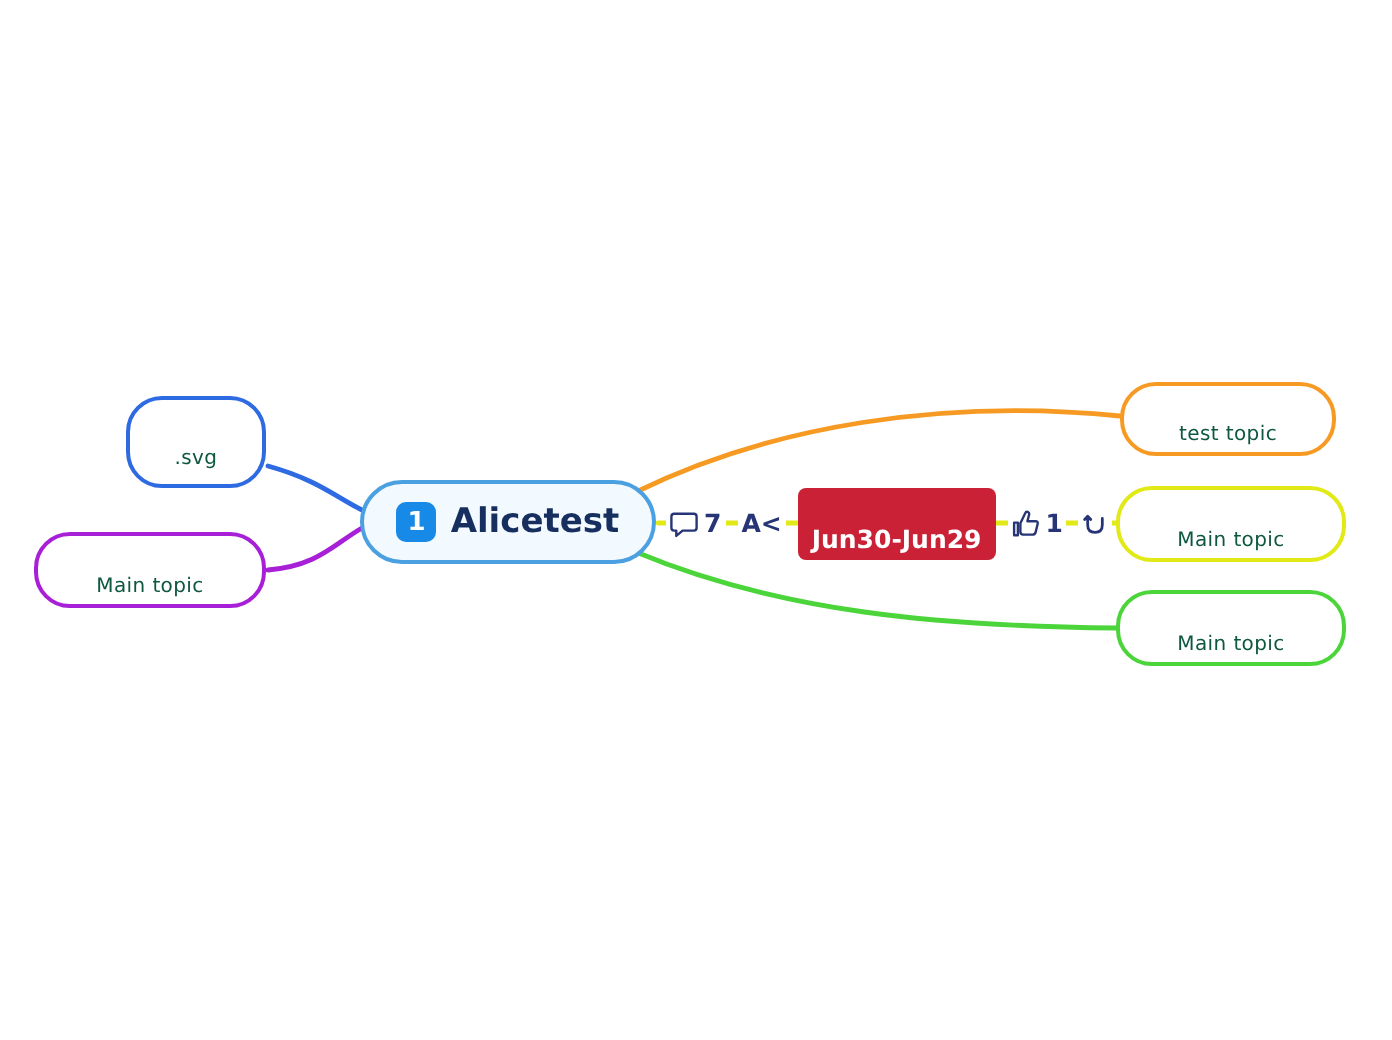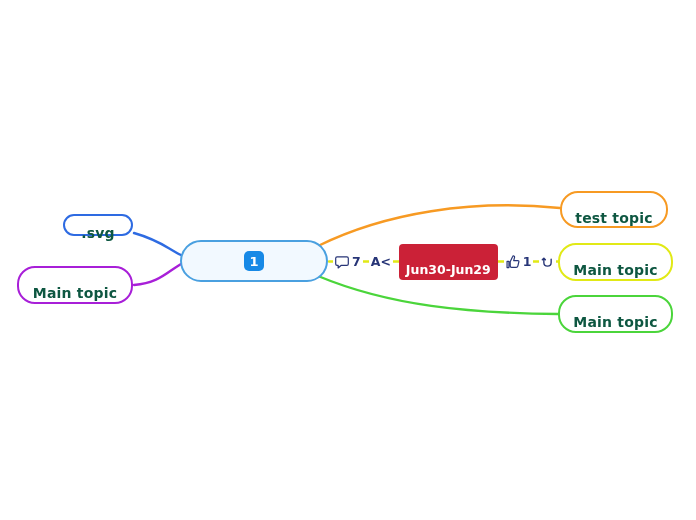--- a/index.html
+++ b/index.html
@@ -9,35 +9,35 @@
     font-family:"DejaVu Sans","Liberation Sans",sans-serif;
   }
   .links{position:absolute;left:0;top:0;width:696px;height:520px;}
   .links path{fill:none;stroke-width:2.4;stroke-linecap:round;}
   .node{
     position:absolute;display:flex;align-items:center;justify-content:center;
     background:#ffffff;border:2px solid #999;border-radius:18px;box-sizing:border-box;
     cursor:default;
   }
   .node .tlabel{
-    font-size:14px;font-weight:bold;color:#0e5741;letter-spacing:.2px;white-space:nowrap;margin-top:16px;
+    font-size:10px;font-weight:normal;color:#0e5741;letter-spacing:.2px;white-space:nowrap;margin-top:16px;
   }
   .node.central{
     border-radius:21px;background:#f2f9ff;border-color:#4aa0e0;gap:7px;
   }
   .node.central .clabel{
     font-size:17px;font-weight:bold;color:#162f5e;white-space:nowrap;
   }
   .nbadge{
     display:inline-flex;align-items:center;justify-content:center;
     width:20px;height:20px;border-radius:5px;background:#1789e6;
     color:#ffffff;font-size:13px;font-weight:bold;line-height:1;
   }
   
-  .n-svg        {left:63px;  top:214px; width:70px;  height:22px; border-color:#2e6be2;}
+  .n-svg        {left:63px;  top:198px; width:70px;  height:46px; border-color:#2e6be2;}
   .n-main-left  {left:17px;  top:266px; width:116px; height:38px; border-color:#a81fd8;}
   .n-central    {left:180px; top:240px; width:148px; height:42px;}
   .n-test-right {left:560px; top:191px; width:108px; height:37px; border-color:#f79a23;}
   .n-main-mid   {left:558px; top:243px; width:115px; height:38px; border-color:#e1e916;}
   .n-main-bot   {left:558px; top:295px; width:115px; height:38px; border-color:#4bd53b;}
 
   .marker-row{
     position:absolute;left:333px;top:250px;height:24px;
     display:flex;align-items:center;gap:6px;
   }
@@ -62,20 +62,21 @@
   <svg class="links" viewBox="0 0 696 520" xmlns="http://www.w3.org/2000/svg">
     <path d="M134,233 C159,240 167,248 181,255" stroke="#2e6be2" style="stroke: rgb(46, 107, 226);"></path>
     <path d="M134,285 C159,283 167,272 181,264" stroke="#a81fd8" style="stroke: rgb(168, 31, 216);"></path>
     <path d="M318,246 C385,213 472,199 560,208" stroke="#f79a23" style="stroke: rgb(247, 154, 35);"></path>
     <path d="M329,261.5 L558,261.5" stroke="#e1e916" style="stroke: rgb(225, 233, 22);"></path>
     <path d="M318,276 C390,306 468,313 558,314" stroke="#4bd53b" style="stroke: rgb(75, 213, 59);"></path>
   </svg>
 
   <div class="node central n-central" style="border-color: rgb(74, 160, 224);">
     <span class="nbadge" style="background: rgb(23, 137, 230);">1</span>
+    <span class="clabel" style="color: rgb(22, 47, 94);">Alicetest</span>
   </div>
 
   <div class="marker-row">
     <span class="marker">
       <svg width="14" height="13" viewBox="0 0 20 18">
         <path d="M3 1 H17 Q19 1 19 3 V11 Q19 13 17 13 H9 L4.5 16.8 V13 H3 Q1 13 1 11 V3 Q1 1 3 1 Z" fill="none" stroke="#273577" stroke-width="1.7" stroke-linejoin="round"></path>
       </svg>
       <span>7</span>
     </span>
     <span class="marker m-text">A&lt;</span>

